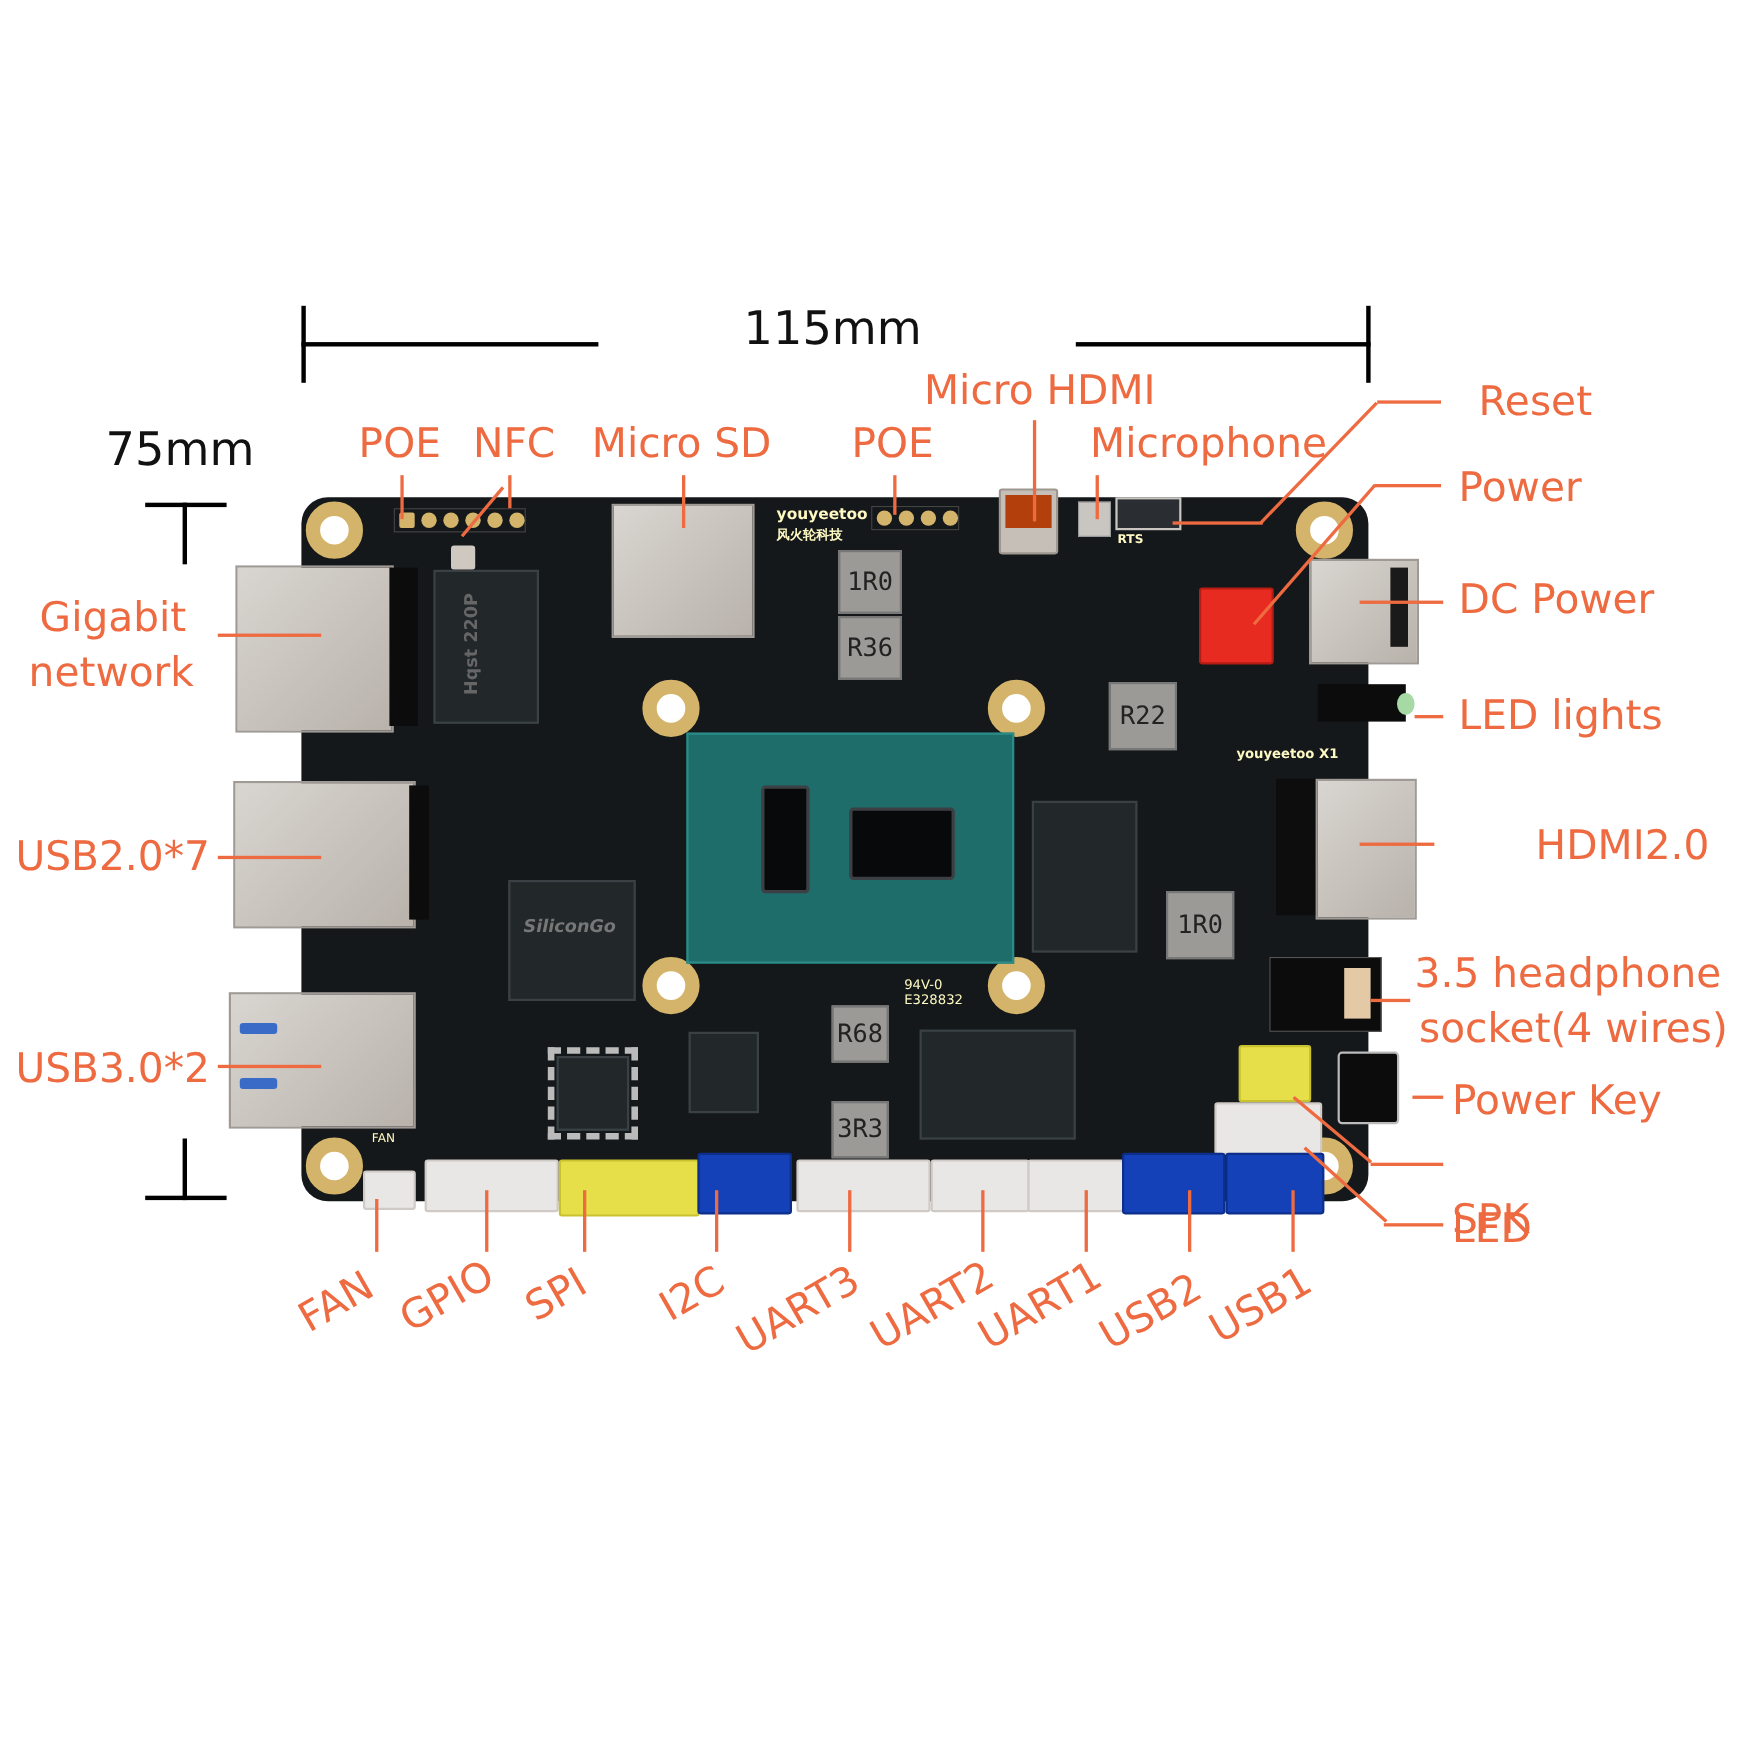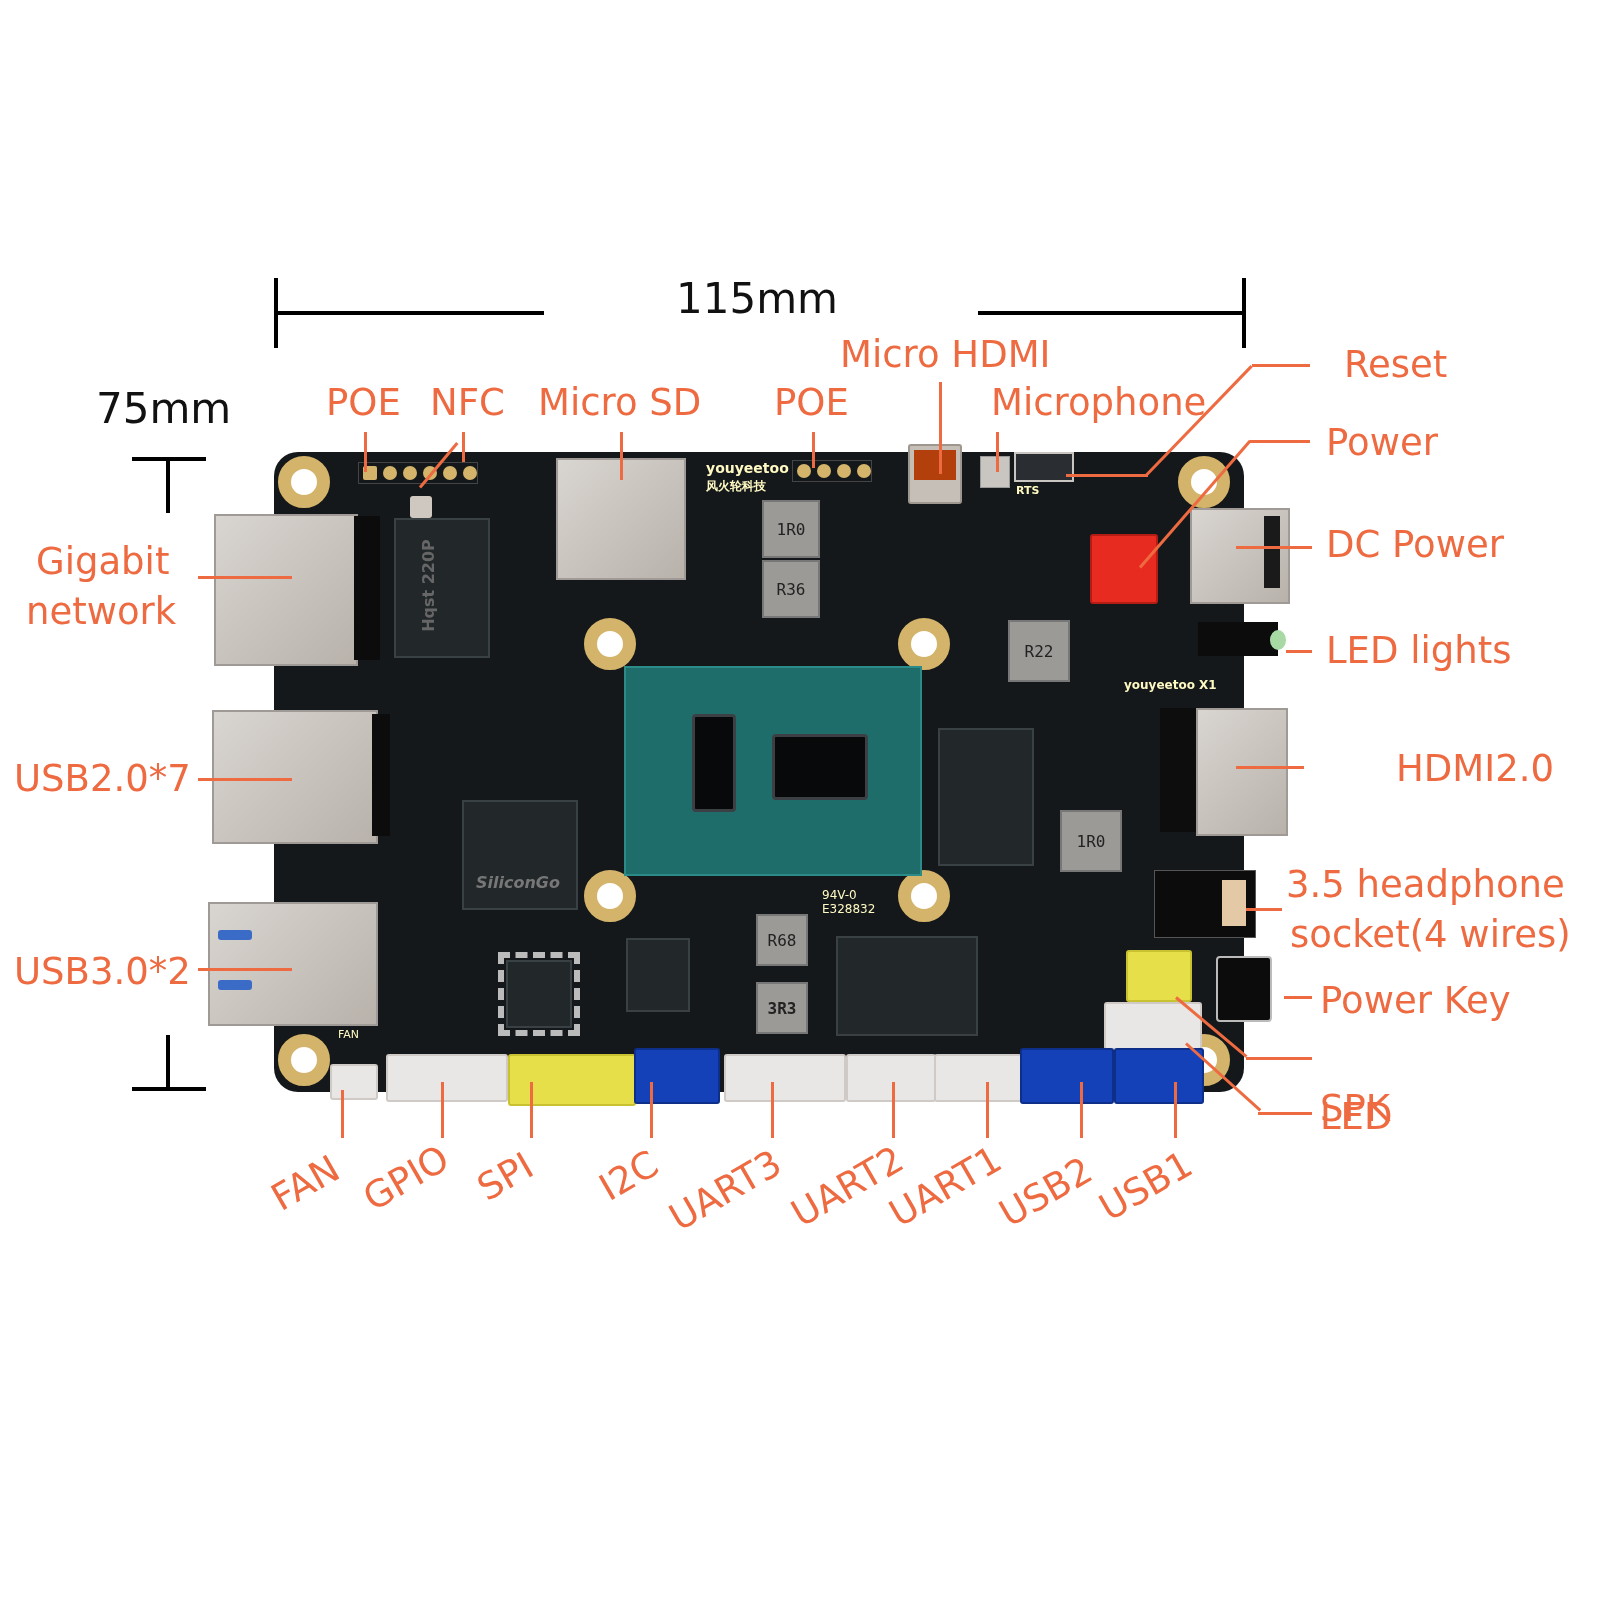--- a/index.html
+++ b/index.html
@@ -11,21 +11,21 @@
   .ol{position:absolute;background:#ee6a40;}
   .board{position:absolute;left:274px;top:452px;width:970px;height:640px;background:#15181a;border-radius:24px;}
   .hole{position:absolute;width:52px;height:52px;border-radius:50%;background:#fff;border:13px solid #d4b46a;box-sizing:border-box;}
   .metal{position:absolute;background:linear-gradient(135deg,#d9d5d0,#b8b2ab);border:2px solid #9f9a95;}
   .hdr{position:absolute;border-radius:3px;}
   .hdr.w{background:#e9e7e5;border:2px solid #cfcac5;}
   .hdr.y{background:#e6df4a;border:2px solid #c9c230;}
   .hdr.b{background:#1440b8;border:2px solid #0d2f8a;}
   .hdr.r{background:#e82b20;border:2px solid #b51c14;}
   .chip{position:absolute;background:#22272a;border:2px solid #3a4145;}
-  .ind{position:absolute;background:#9c9a97;border:2px solid #777;color:#222;font-family:"DejaVu Sans Mono",monospace;font-size:16px;display:flex;align-items:center;justify-content:center;}
+  .ind{position:absolute;background:#9c9a97;border:2px solid #777;color:#222;font-family:"DejaVu Sans Mono",monospace;font-size:23px;display:flex;align-items:center;justify-content:center;}
   .cpu{position:absolute;left:624px;top:666px;width:294px;height:206px;background:#1e6d6b;border:2px solid #2a8b88;}
   .die{position:absolute;background:#08090b;border:3px solid #3c3f43;border-radius:4px;}
   .silk{position:absolute;color:#fef9c3;font-family:"DejaVu Sans",sans-serif;font-weight:bold;font-size:15px;white-space:nowrap;}
   .rot{transform-origin:left bottom;transform:rotate(-30deg);}
 </style>
 </head>
 <body>
 
 <div class="bk" style="left:274px;top:278px;width:4px;height:70px;"></div>
 <div class="bk" style="left:274px;top:311px;width:270px;height:4px;"></div>
@@ -84,21 +84,21 @@
   <div class="metal" style="left:282px;top:6px;width:126px;height:118px;"></div>
 
   <div class="silk" style="left:432px;top:8px;font-size:14px;">youyeetoo</div>
   <div class="silk" style="left:432px;top:26px;font-size:12px;">风火轮科技</div>
 
   <div class="ind" style="left:488px;top:48px;width:54px;height:54px;">1R0</div>
   <div class="ind" style="left:488px;top:108px;width:54px;height:54px;">R36</div>
   <div class="ind" style="left:734px;top:168px;width:58px;height:58px;">R22</div>
   <div class="ind" style="left:786px;top:358px;width:58px;height:58px;">1R0</div>
   <div class="ind" style="left:482px;top:462px;width:48px;height:48px;">R68</div>
-  <div class="ind" style="left:482px;top:530px;width:48px;height:48px;font-weight:bold;">3R3</div>
+  <div class="ind" style="left:482px;top:549px;width:48px;height:48px;">3R3</div>
 
   <div class="abs" style="left:634px;top:-8px;width:50px;height:56px;background:#c6bfb7;border:2px solid #9e978f;border-radius:3px;">
     <div class="abs" style="left:4px;top:4px;width:42px;height:30px;background:#b3400c;"></div>
   </div>
 
   <div class="abs" style="left:706px;top:4px;width:28px;height:30px;background:#c9c5c0;border:1px solid #999;"></div>
 
   <div class="abs" style="left:740px;top:0px;width:56px;height:26px;background:#2a2d31;border:2px solid #c9c5c0;"></div>
   <div class="silk" style="left:742px;top:32px;font-size:11px;">RTS</div>
 
@@ -124,21 +124,21 @@
 
   <div class="cpu" style="left:350px;top:214px;">
     <div class="die" style="left:66px;top:46px;width:38px;height:92px;"></div>
     <div class="die" style="left:146px;top:66px;width:90px;height:60px;"></div>
   </div>
 
   <div class="chip" style="left:664px;top:276px;width:92px;height:134px;"></div>
   <div class="chip" style="left:562px;top:484px;width:138px;height:96px;"></div>
 
   <div class="chip" style="left:188px;top:348px;width:112px;height:106px;">
-    <span class="silk" style="color:#777;font-style:italic;left:12px;top:30px;font-size:16px;margin-top:41px;">SiliconGo</span>
+    <span class="silk" style="color:#777;font-style:italic;left:12px;top:30px;font-size:16px;">SiliconGo</span>
   </div>
 
   <div class="chip" style="left:232px;top:508px;width:62px;height:64px;outline:6px dashed #bbb;outline-offset:2px;"></div>
 
   <div class="chip" style="left:352px;top:486px;width:60px;height:70px;"></div>
 
   <div class="silk" style="left:548px;top:436px;font-weight:normal;font-size:12px;">94V-0</div>
   <div class="silk" style="left:548px;top:450px;font-weight:normal;font-size:12px;">E328832</div>
 
   <div class="silk" style="left:64px;top:576px;font-weight:normal;font-size:11px;">FAN</div>

